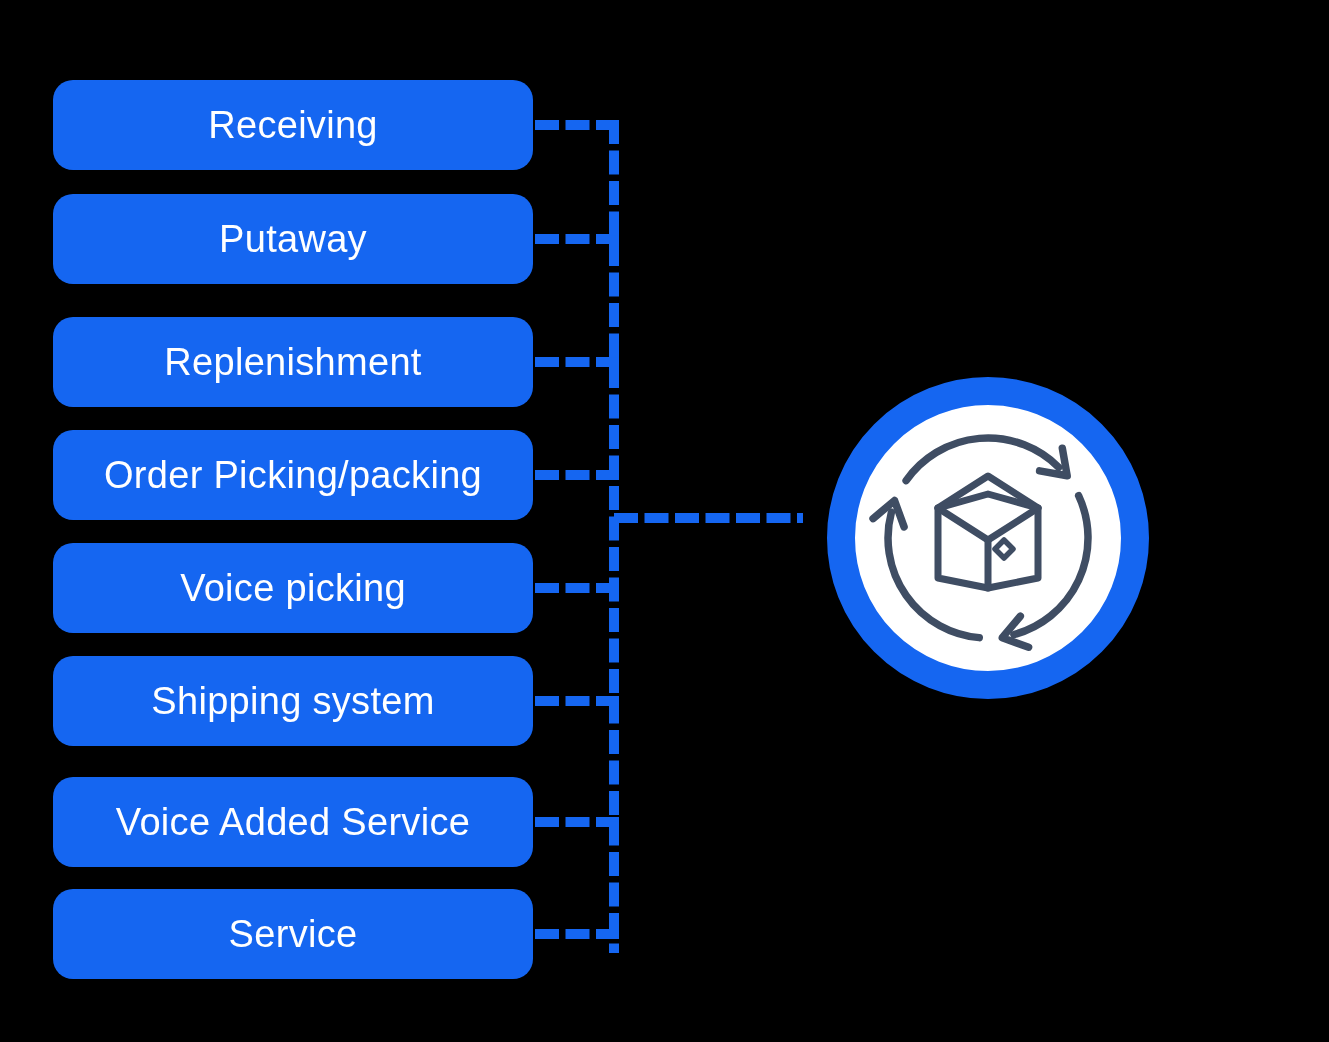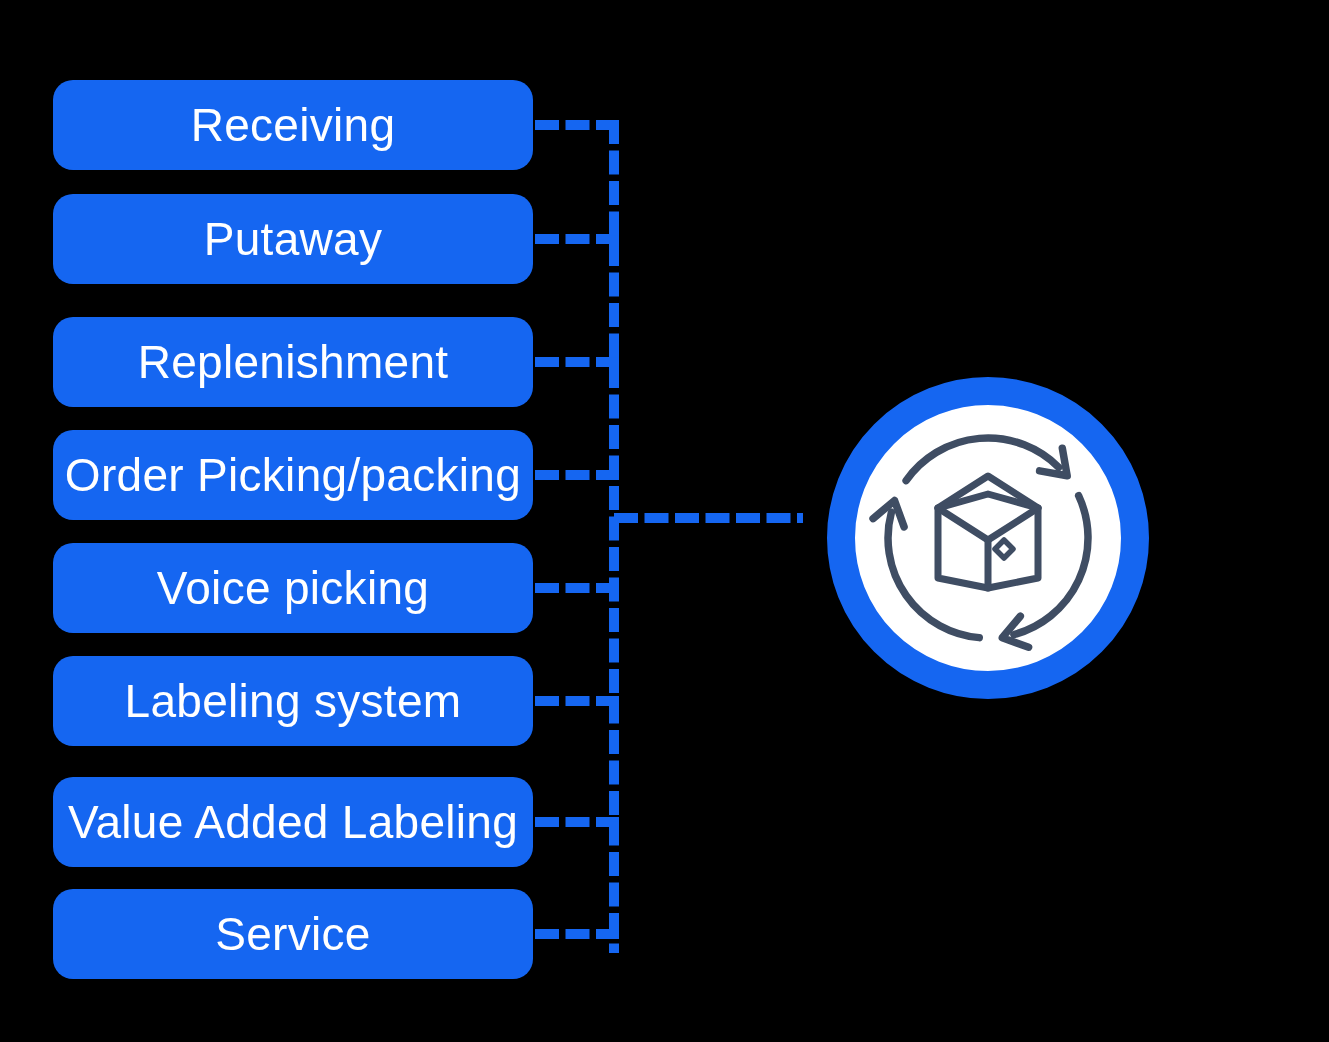--- a/index.html
+++ b/index.html
@@ -21,21 +21,21 @@
     width: 480px;
     height: 90px;
     background: #1566F1;
     border-radius: 20px;
     display: flex;
     align-items: center;
     justify-content: center;
   }
   .step-label {
     color: #FFFFFF;
-    font-size: 46px;
+    font-size: 38px;
     font-weight: 400;
     letter-spacing: 0.3px;
     white-space: nowrap;
   }
   .wires {
     position: absolute;
     left: 0;
     top: 0;
     width: 1329px;
     height: 1042px;
@@ -79,24 +79,24 @@
   <div class="step" style="top:317px">
     <span class="step-label">Replenishment</span>
   </div>
   <div class="step" style="top:543px">
     <span class="step-label">Voice picking</span>
   </div>
   <div class="step" style="top:430px">
     <span class="step-label">Order Picking/packing</span>
   </div>
   <div class="step" style="top:656px">
-    <span class="step-label">Labeling system</span>
+    <span class="step-label">Shipping system</span>
   </div>
   <div class="step" style="top:777px">
-    <span class="step-label">Value Added Labeling</span>
+    <span class="step-label">Voice Added Service</span>
   </div>
   <div class="step" style="top:889px">
     <span class="step-label">Service</span>
   </div>
 
   <svg class="wires" viewBox="0 0 1329 1042" aria-hidden="true">
     <line x1="535" y1="125" x2="619" y2="125"></line>
     <line x1="535" y1="239" x2="619" y2="239"></line>
     <line x1="535" y1="362" x2="619" y2="362"></line>
     <line x1="535" y1="475" x2="619" y2="475"></line>

